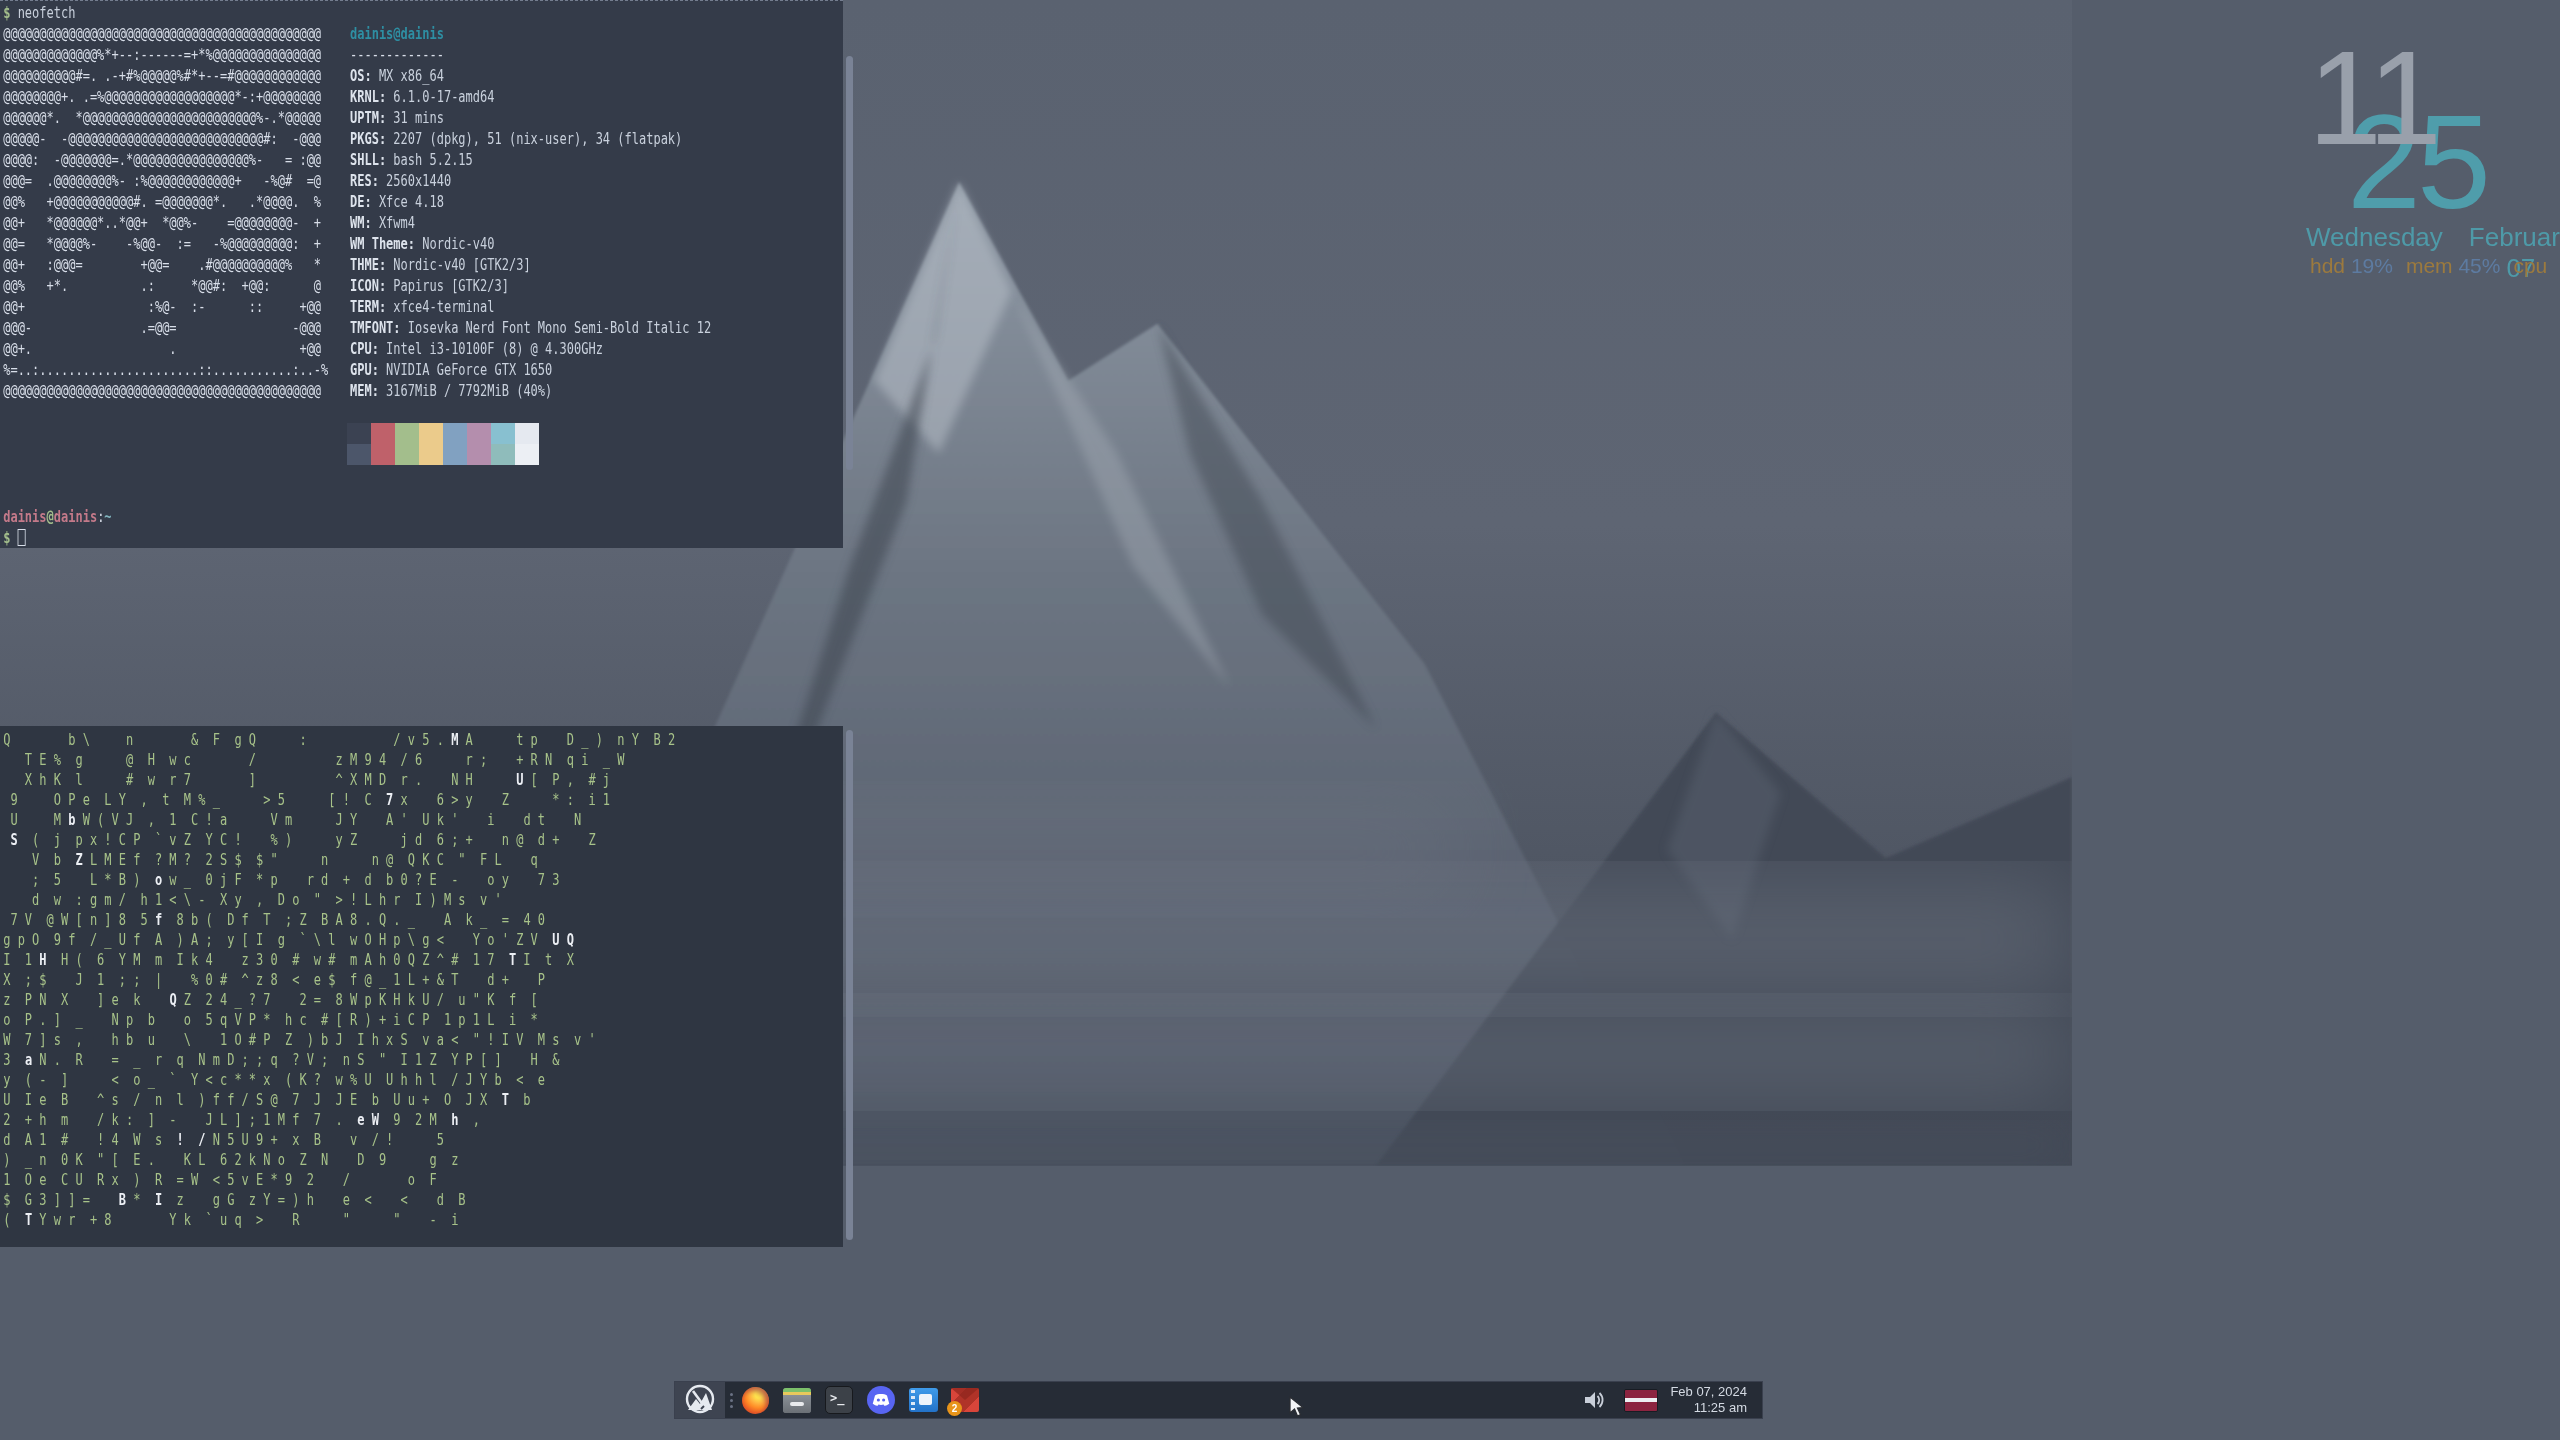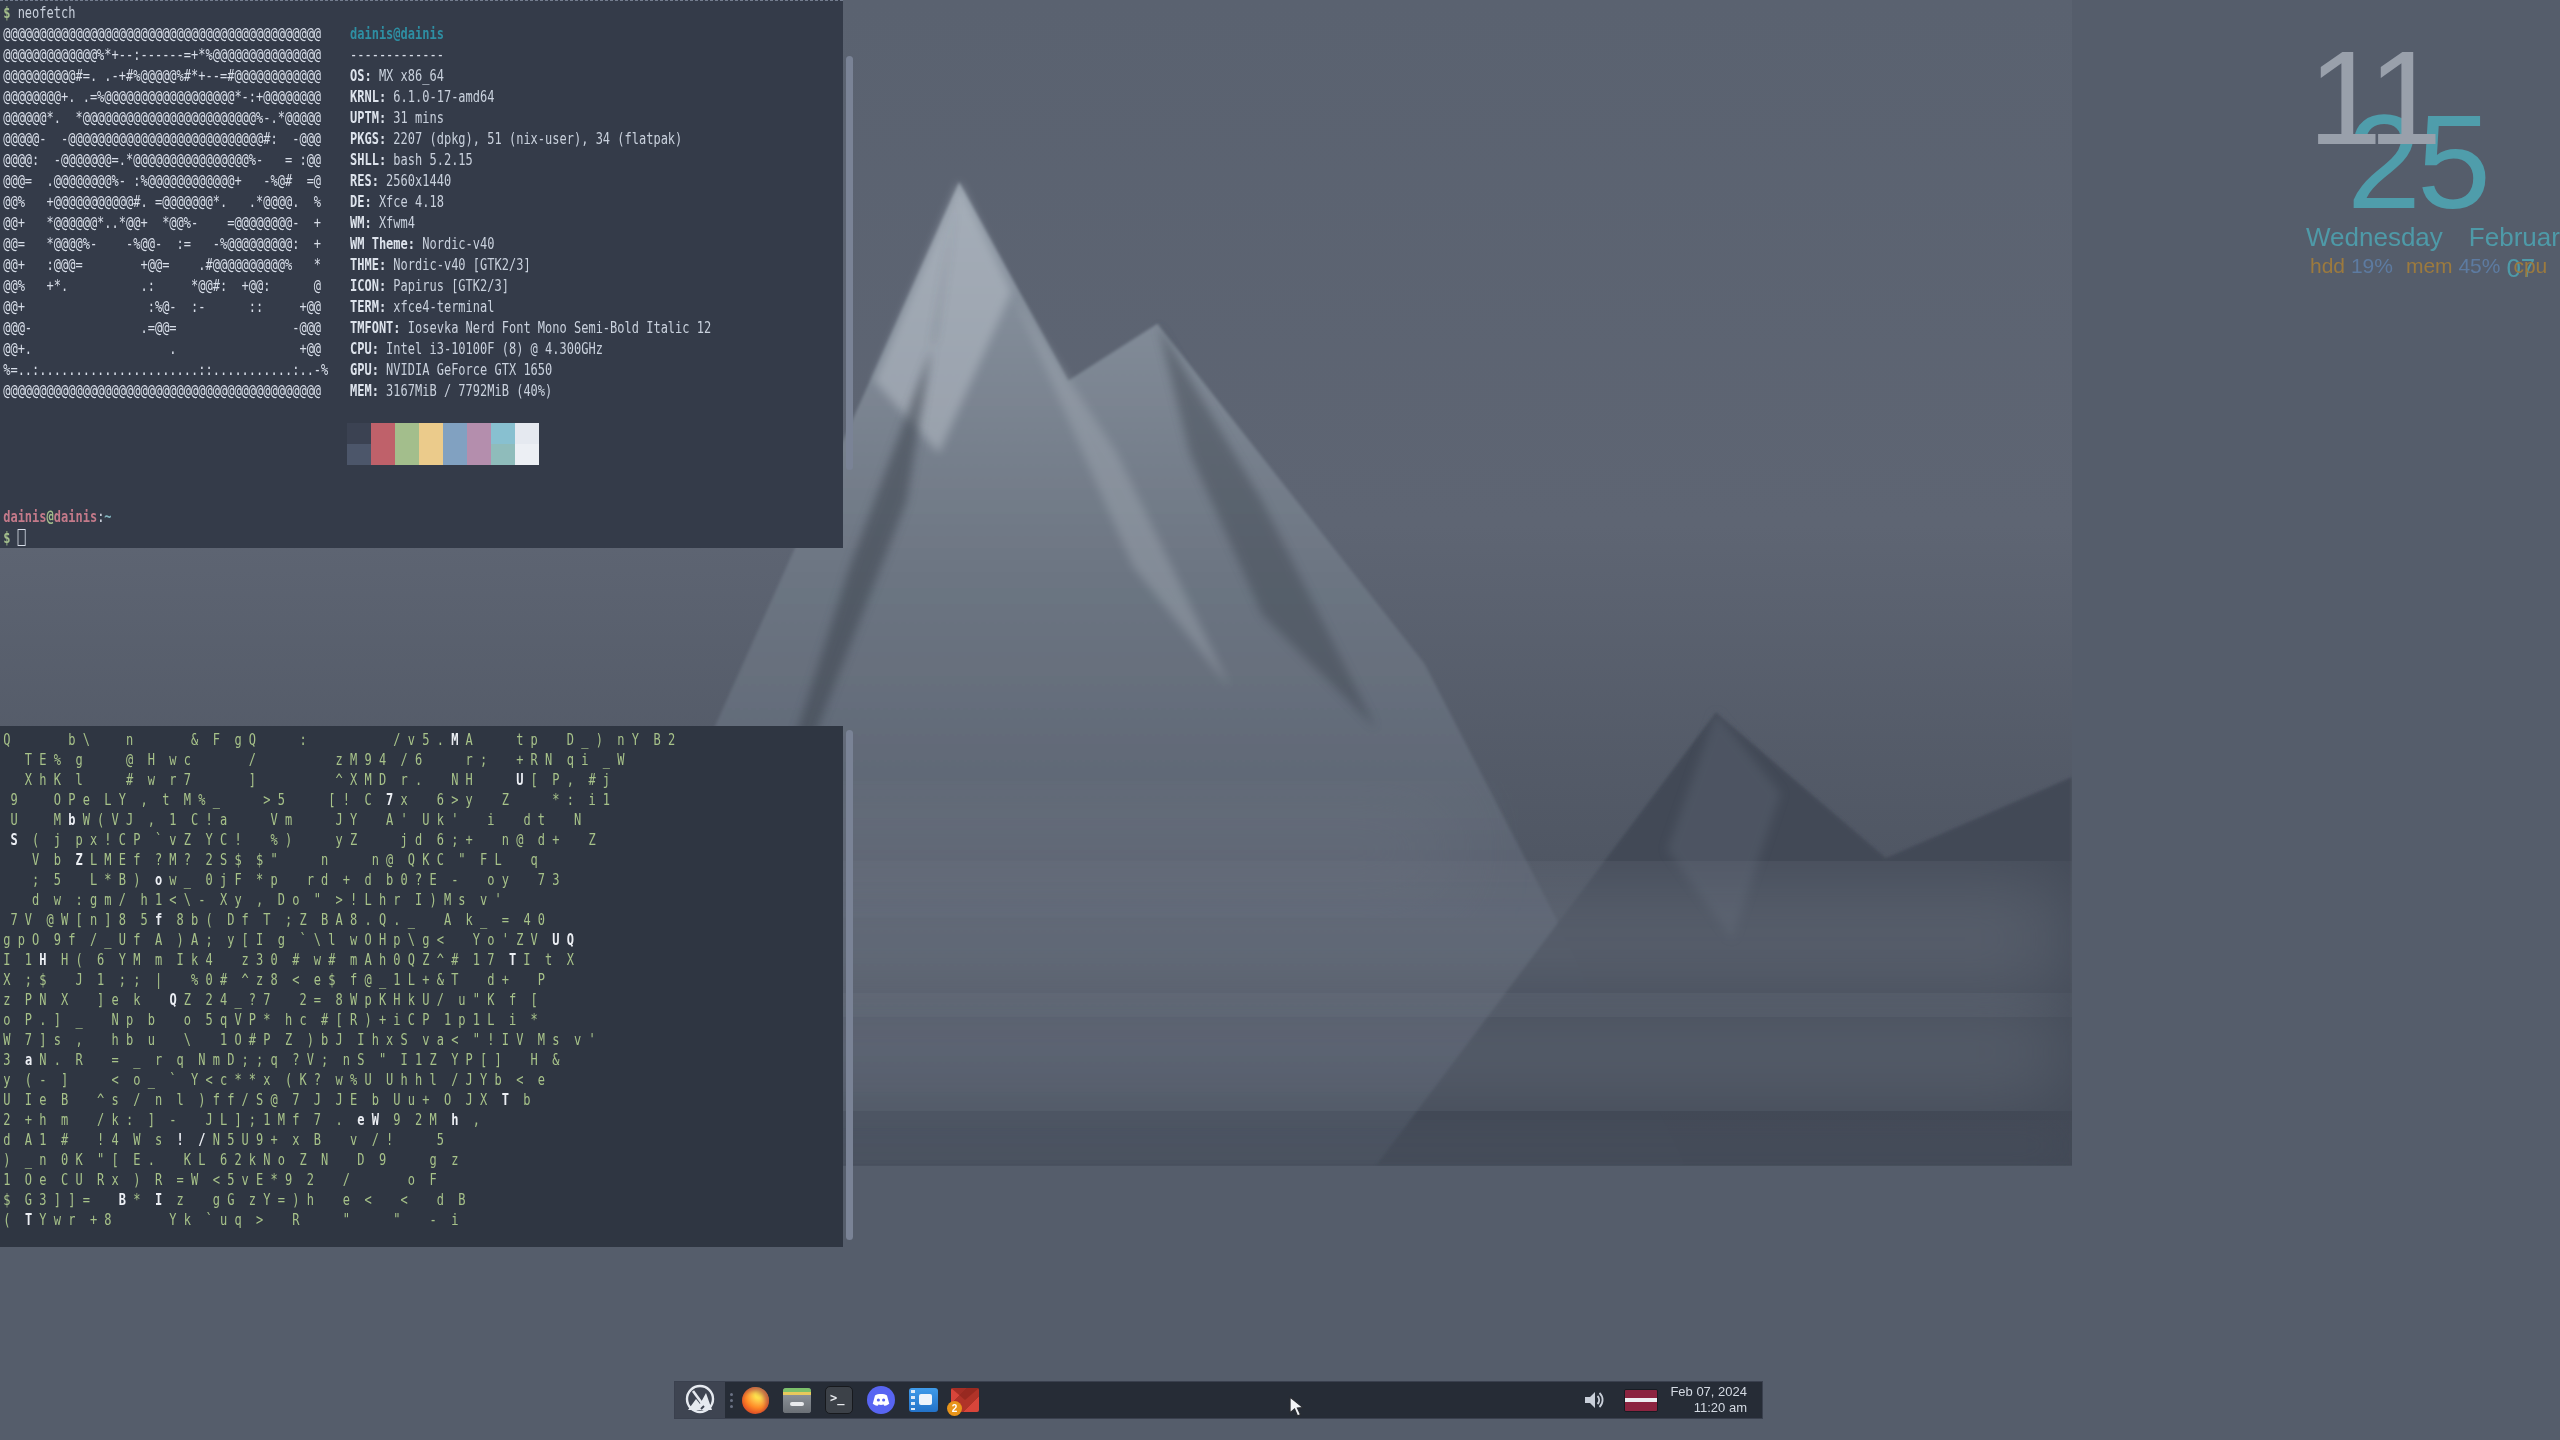--- a/index.html
+++ b/index.html
@@ -290,21 +290,21 @@
         <path d="M16.5 4 A9.5 9.5 0 0 1 16.5 18" fill="none" stroke="#c9cfd9" stroke-width="1.8"></path>
       </svg>
     </div>
     <div id="flag">
       <div class="m"></div>
         <div class="w"></div>
         <div class="m"></div>
     </div>
     <div id="panel-clock">
       <div>Feb 07, 2024</div>
-      <div>11:20 am</div>
+      <div>11:25 am</div>
     </div>
   </div>
 
   <svg id="cursor" width="20" height="22" viewBox="0 0 20 22">
     <polygon points="2,1 2,17 6.5,13 9.5,20 12.5,18.6 9.5,12 15,11.6" fill="#f3f4f6" stroke="#2a2d33" stroke-width="1.3"></polygon>
   </svg>
 
 </div>
 
 </body></html>

